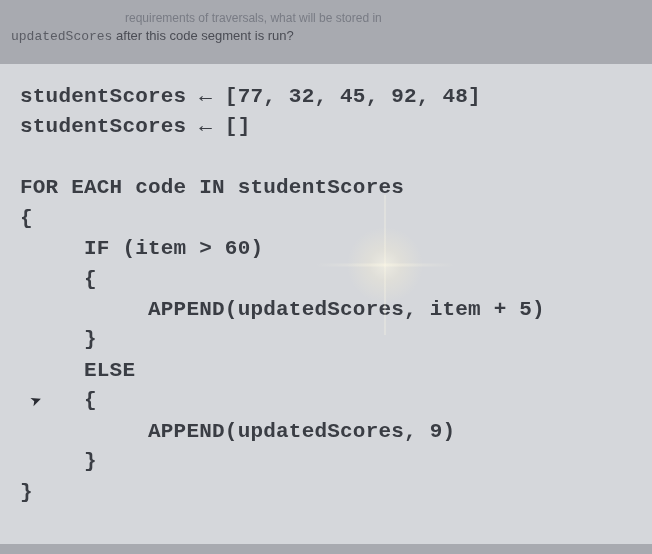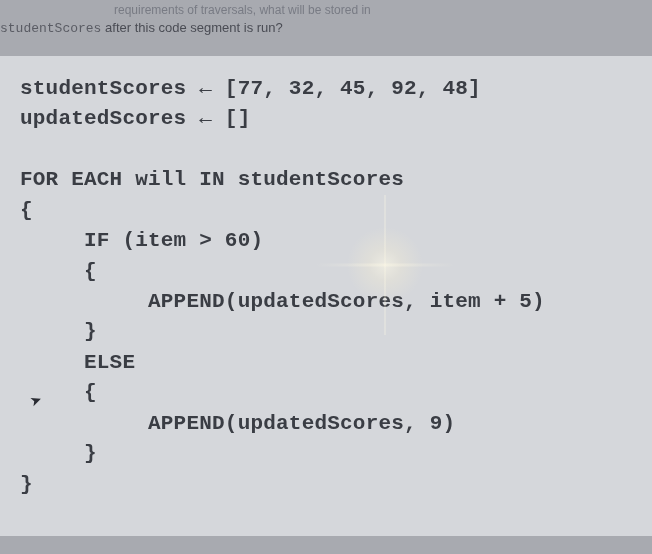--- a/index.html
+++ b/index.html
@@ -9,24 +9,25 @@
     }
     body {
       width: 652px;
       height: 554px;
       background: #a8aab0;
       font-family: Arial, Helvetica, sans-serif;
       overflow: hidden;
       position: relative;
     }
     .question-header {
-      padding: 2px 0 8px 0;
+      padding: 10px 0 8px 0;
       color: #4a4c54;
       font-size: 13px;
       line-height: 1.4;
+      margin-left: 11px;
     }
     .question-line1 {
       padding-left: 114px;
       font-size: 12px;
       color: #787b84;
     }
     .question-line2 {
       padding-left: 0;
     }
     .code-identifier {
@@ -81,28 +82,28 @@
       transform: rotate(-20deg);
       pointer-events: none;
     }
   </style>
 </head>
 <body>
 
 <div class="question-header">
   <div class="question-line1">requirements of traversals, what will be stored in</div>
   <div class="question-line2">
-    <span class="code-identifier">studentScores</span><span> after this code segment is run?</span>
+    <span class="code-identifier">updatedScores</span><span> after this code segment is run?</span>
   </div>
 </div>
 
 <div class="code-block"><span>studentScores ← [77, 32, 45, 92, 48]</span>
-<span>updatedScores ← []</span>
+<span>studentScores ← []</span>
 <span></span>
-<span>FOR EACH will IN studentScores</span>
+<span>FOR EACH code IN studentScores</span>
 <span>{</span>
 <span>     IF (item &gt; 60)</span>
 <span>     {</span>
 <span>          APPEND(updatedScores, item + 5)</span>
 <span>     }</span>
 <span>     ELSE</span>
 <span>     {</span>
 <span>          APPEND(updatedScores, 9)</span>
 <span>     }</span>
 <span>}</span></div>

